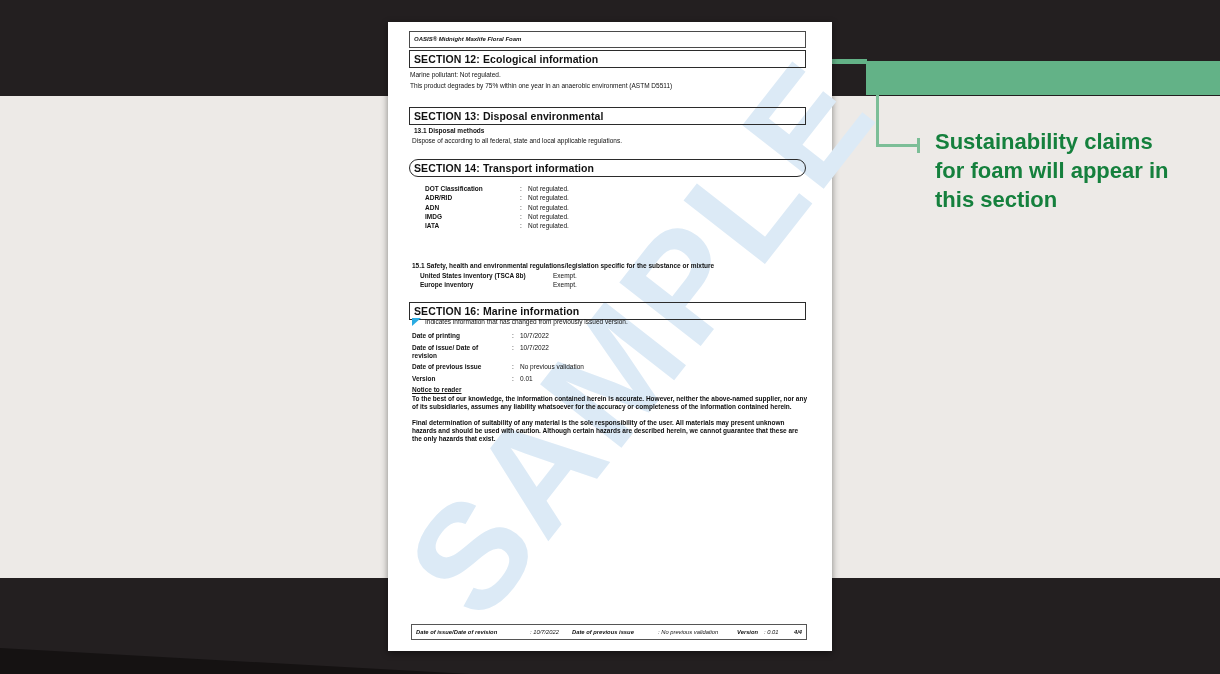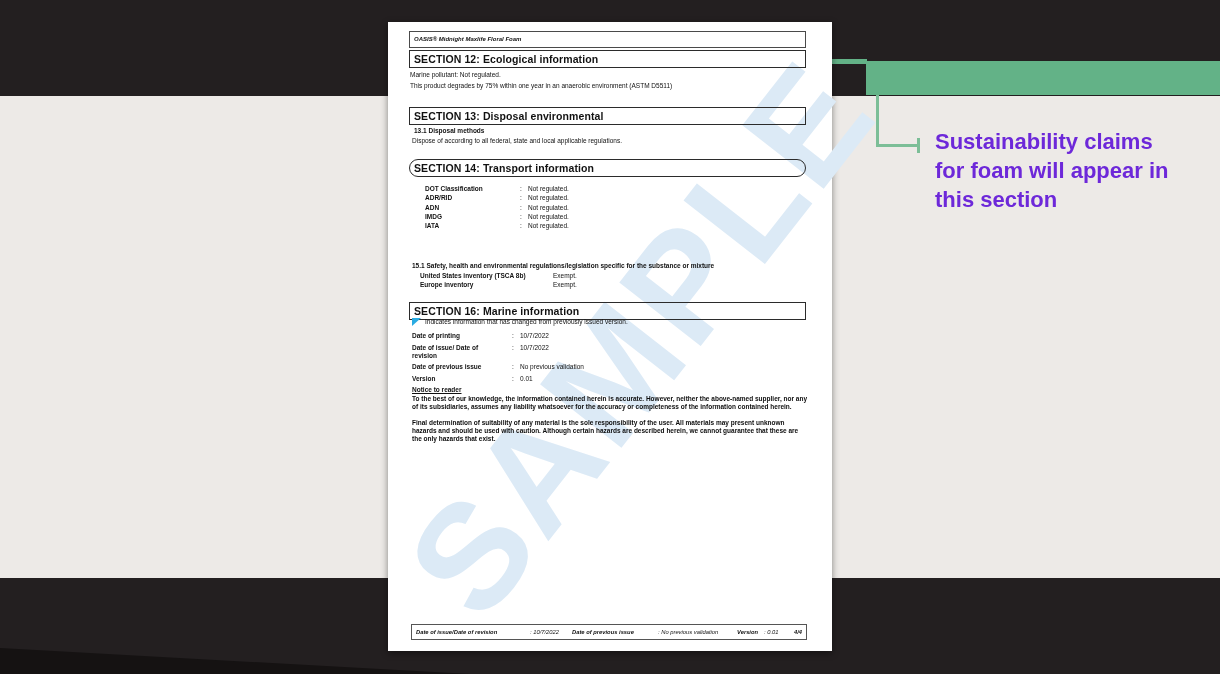--- a/index.html
+++ b/index.html
@@ -12,21 +12,21 @@
   
   .green-bar{position:absolute;left:866px;top:61px;width:354px;height:34px;background:#63b287;}
   .arrow-line{position:absolute;left:824px;top:59px;width:43px;height:5px;background:#63b287;}
   .arrow-head{position:absolute;left:812px;top:55px;width:0;height:0;
               border-top:7px solid transparent;border-bottom:7px solid transparent;
               border-right:13px solid #63b287;}
   .conn-v{position:absolute;left:876px;top:95px;width:3px;height:52px;background:#7cbe97;}
   .conn-h{position:absolute;left:876px;top:144px;width:43px;height:3px;background:#7cbe97;}
   .conn-tick{position:absolute;left:917px;top:138px;width:3px;height:15px;background:#7cbe97;}
   .callout-text{position:absolute;left:935px;top:127px;width:280px;font-size:22px;font-weight:700;
-                line-height:29px;color:#6d28d9;white-space:pre-line;}
+                line-height:29px;color:#15803d;white-space:pre-line;}
   
   .page{position:absolute;left:388px;top:22px;width:444px;height:629px;background:#ffffff;
         box-shadow:0 2px 7px rgba(0,0,0,0.45);color:#111;}
   .watermark{position:absolute;left:-70px;top:240px;width:640px;height:160px;line-height:160px;
              text-align:center;font-size:150px;font-weight:700;color:#dceaf6;
              transform:rotate(-52deg);letter-spacing:4px;z-index:0;pointer-events:none;}
   .pg{position:absolute;z-index:1;}
   .runhead-box{left:21px;top:9px;width:391px;height:15px;border:1px solid #4a4a4a;
                font-size:6px;font-style:italic;font-weight:700;line-height:15px;padding-left:4px;}
   .sec-box{left:21px;width:391px;height:16px;border:1px solid #2b2b2b;font-size:10.5px;

